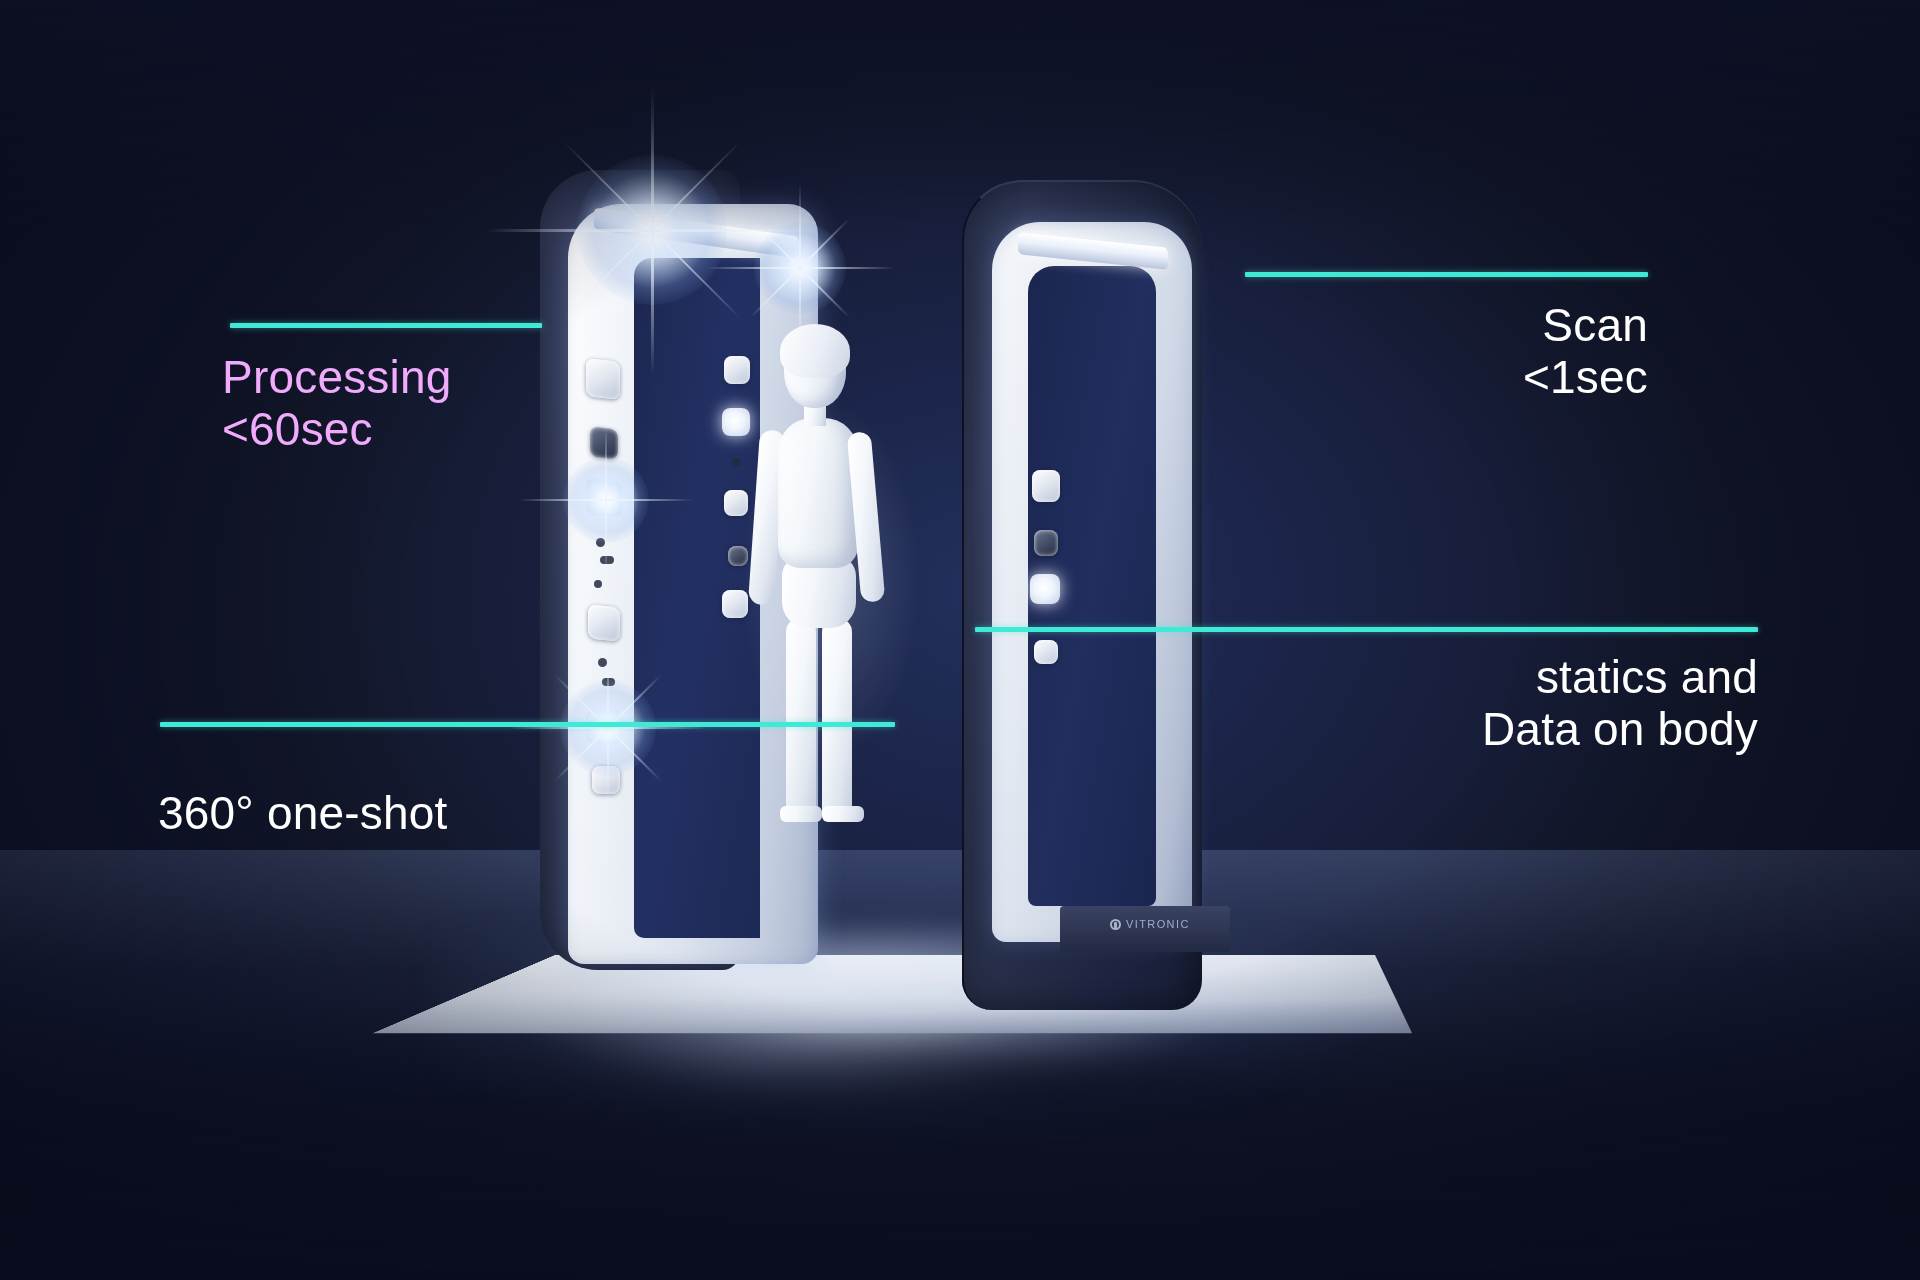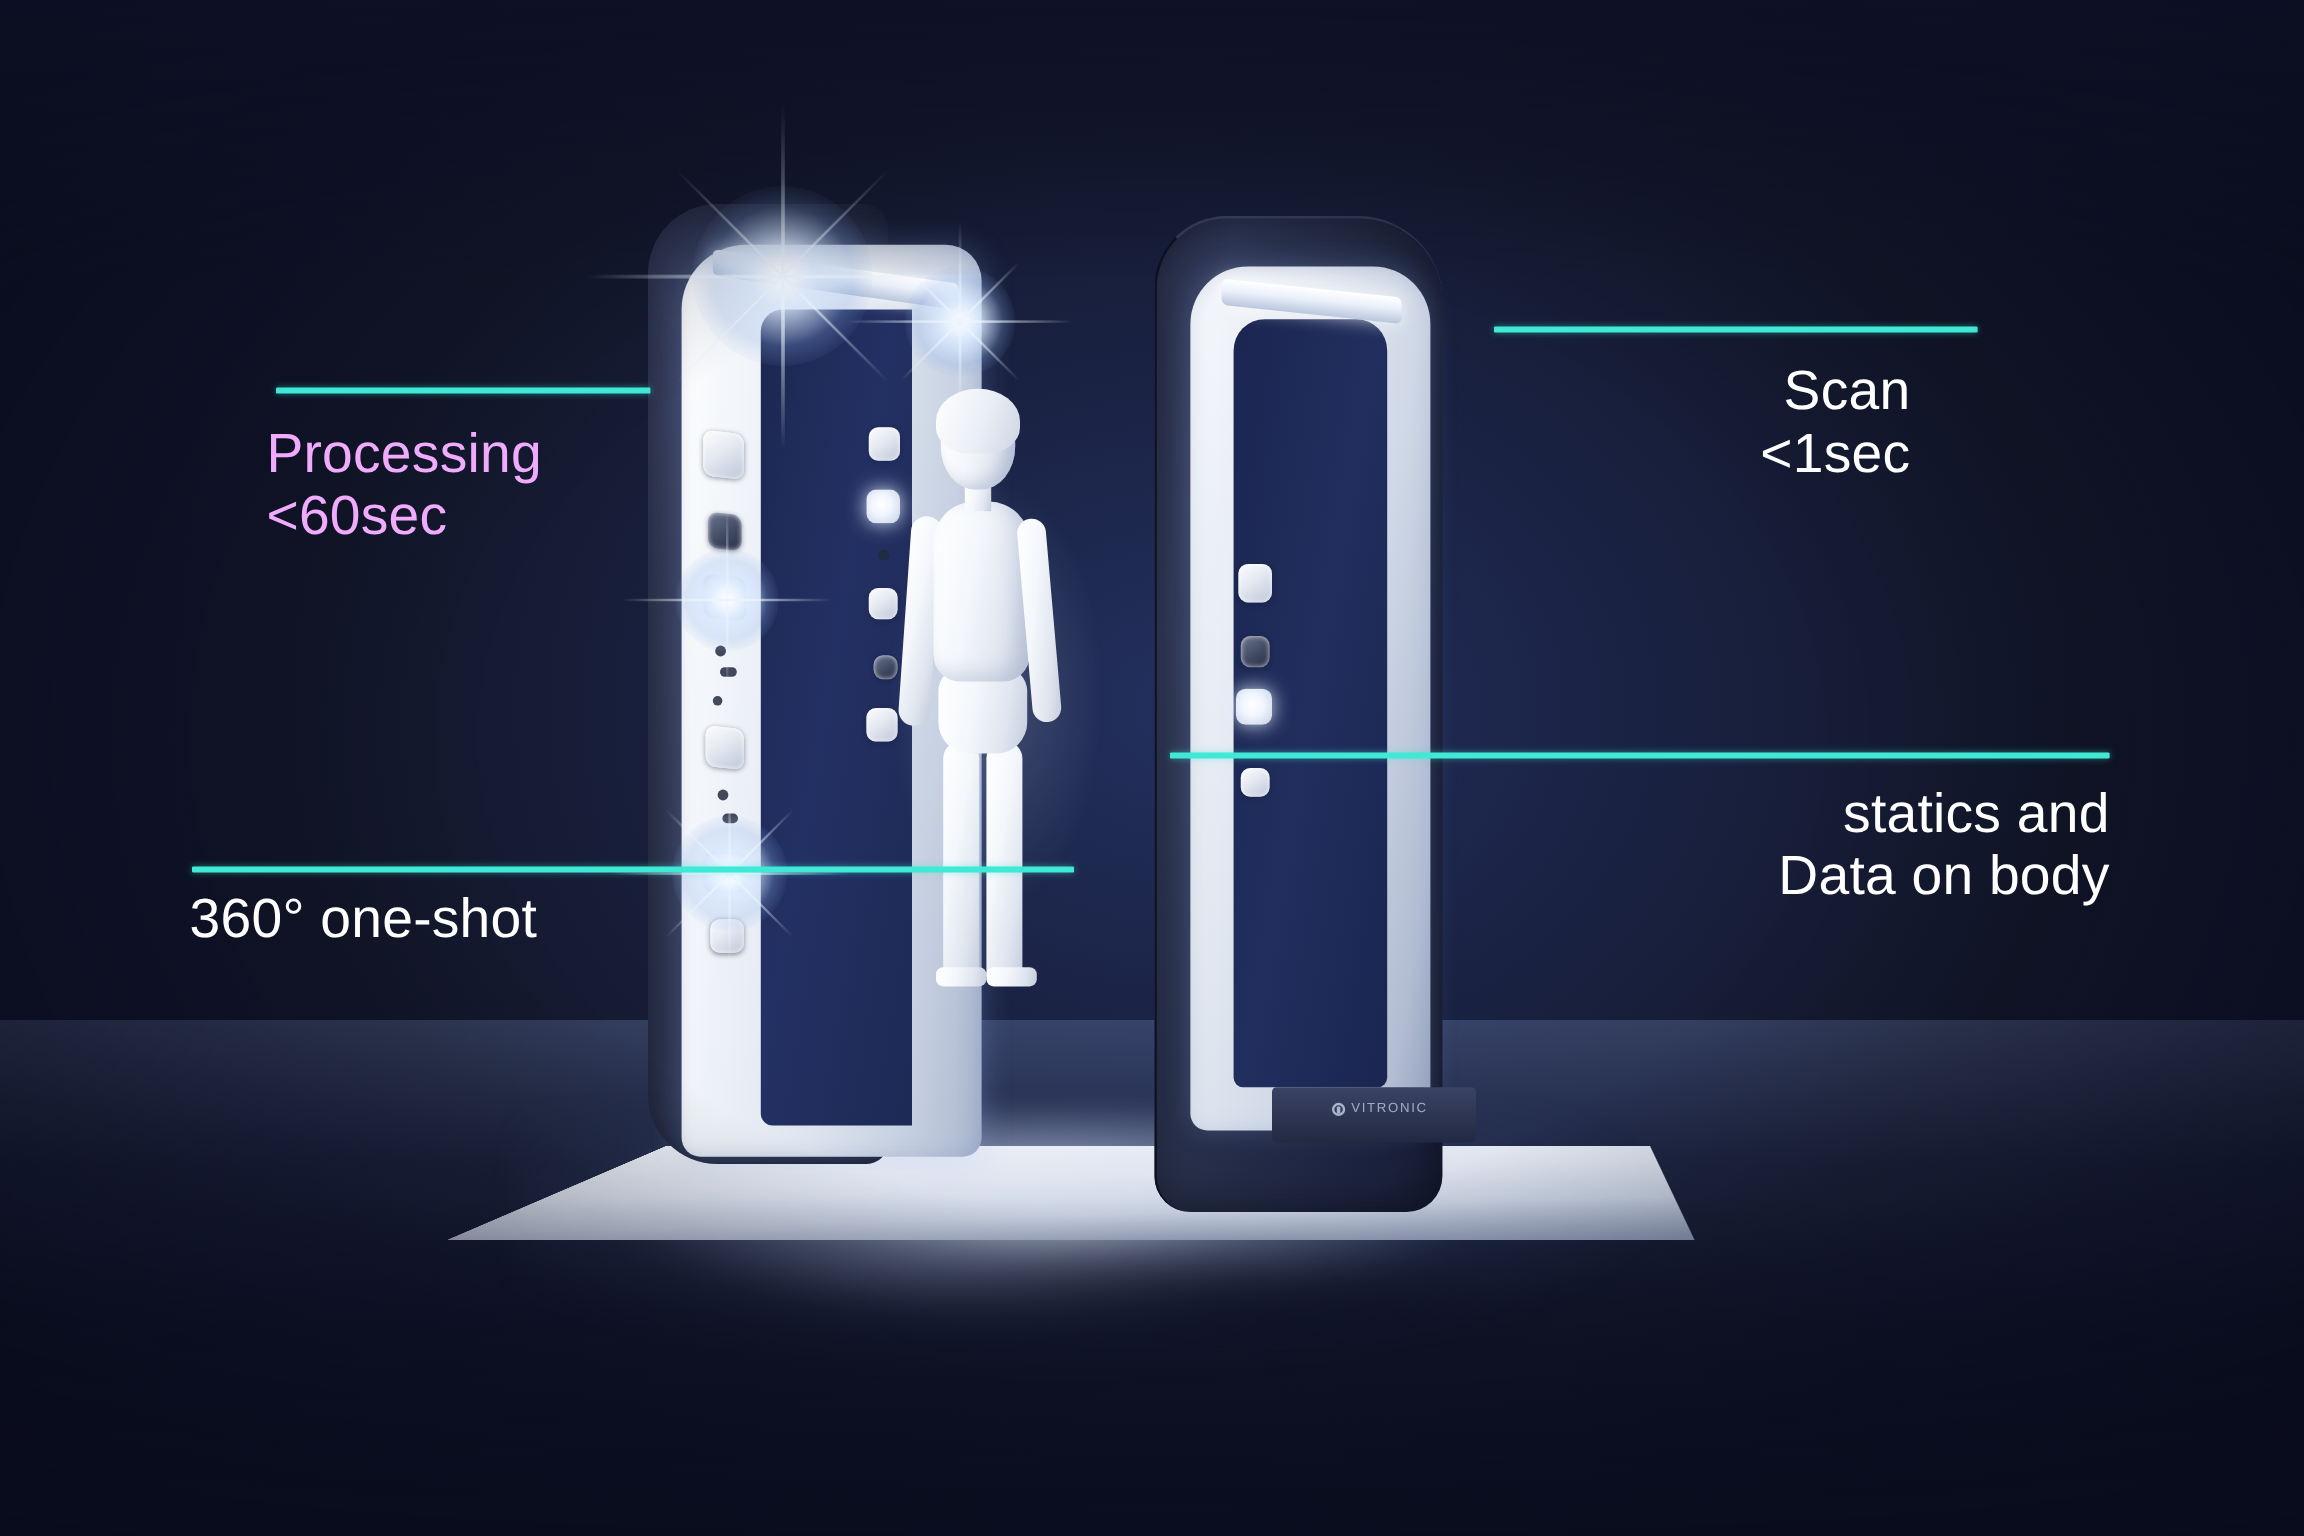--- a/index.html
+++ b/index.html
@@ -248,27 +248,27 @@
   <div class="bg-vig"></div>
   <div class="bg-corner"></div>
 
   <div class="rule" id="rule-0" style="left: 230px; top: 323px; width: 312px; background: rgb(63, 233, 214);"></div>
   <div class="callout left" id="txt-0" style="left: 222px; top: 352px; color: #f0abfc;">
       <div>Processing</div>
       <div>&lt;60sec</div>
     </div>
 
   <div class="rule" id="rule-1" style="left: 1245px; top: 272px; width: 403px; background: rgb(63, 233, 214);"></div>
-  <div class="callout right" id="txt-1" style="left: 1092px; top: 300px; width: 500px; color: rgb(255, 255, 255);">
+  <div class="callout right" id="txt-1" style="left: 1148px; top: 300px; width: 500px; color: rgb(255, 255, 255);">
       <div>Scan</div>
       <div>&lt;1sec</div>
     </div>
 
   <div class="rule" id="rule-2" style="left: 160px; top: 722px; width: 735px; background: rgb(63, 233, 214);"></div>
-  <div class="callout left" id="txt-2" style="left: 158px; top: 740px; color: rgb(255, 255, 255);">
+  <div class="callout left" id="txt-2" style="left: 158px; top: 788px; color: rgb(255, 255, 255);">
       <div>360° one-shot</div>
     </div>
 
   <div class="rule" id="rule-3" style="left: 975px; top: 627px; width: 783px; background: rgb(63, 233, 214);"></div>
   <div class="callout right" id="txt-3" style="left: 1100px; top: 652px; width: 658px; color: rgb(255, 255, 255);">
       <div>statics and</div>
       <div>Data on body</div>
     </div>
 
 </div>

